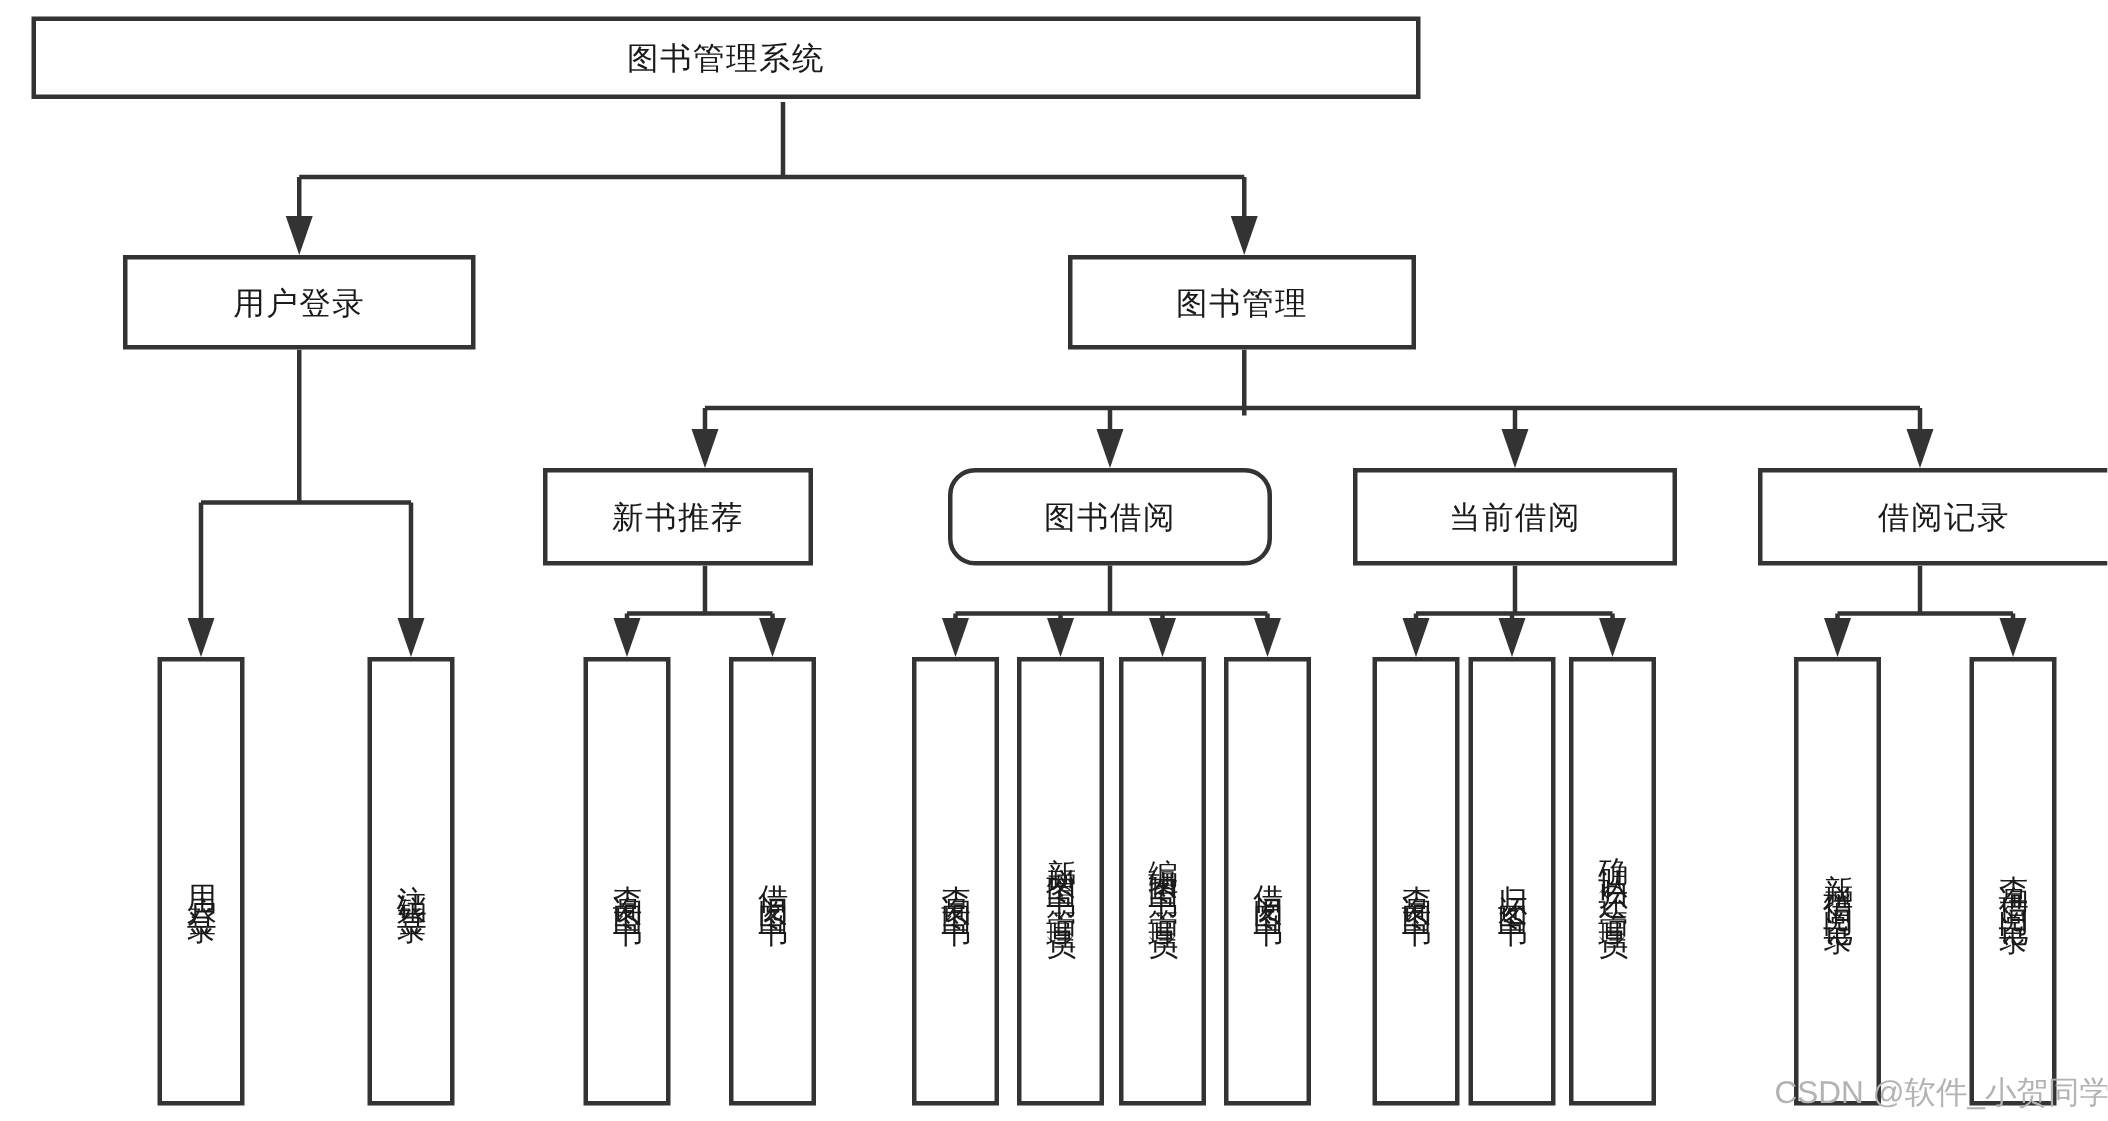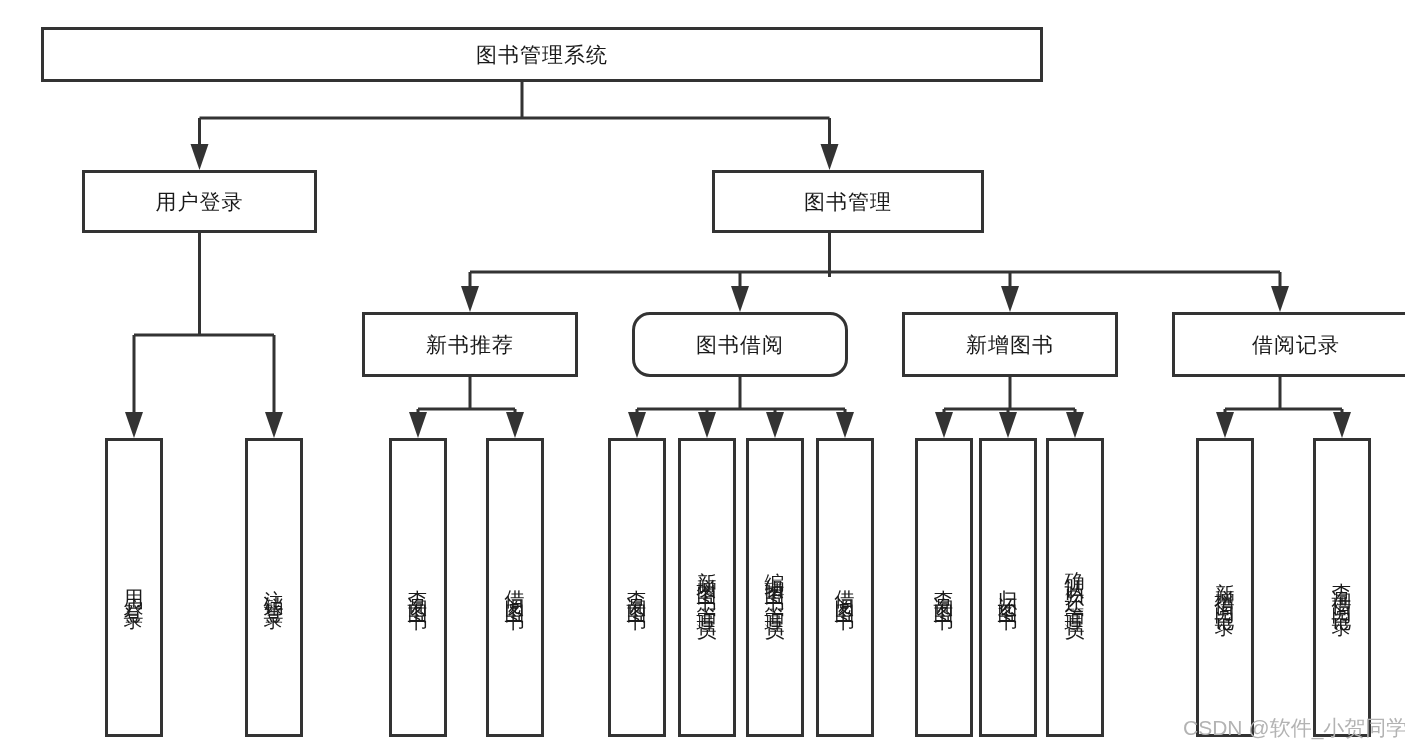--- a/index.html
+++ b/index.html
@@ -94,28 +94,28 @@
       <polygon points="766,412 784,412 775,438"></polygon>
       <polygon points="836,412 854,412 845,438"></polygon>
       <polygon points="935,412 953,412 944,438"></polygon>
       <polygon points="999,412 1017,412 1008,438"></polygon>
       <polygon points="1066,412 1084,412 1075,438"></polygon>
       <polygon points="1216,412 1234,412 1225,438"></polygon>
       <polygon points="1333,412 1351,412 1342,438"></polygon>
     </g>
   </svg>
 
-  <div class="node h" style="left:21px;top:27px;width:1002px;height:55px;margin-left:20px;">图书管理系统</div>
+  <div class="node h" style="left:21px;top:11px;width:926px;height:55px;">图书管理系统</div>
 
   <div class="node h" style="left:82px;top:170px;width:235px;height:63px;">用户登录</div>
-  <div class="node h" style="left:712px;top:170px;width:272px;height:63px;">图书管理</div>
+  <div class="node h" style="left:712px;top:170px;width:232px;height:63px;">图书管理</div>
 
-  <div class="node h" style="left:362px;top:312px;width:216px;height:65px;">新书推荐</div>
+  <div class="node h" style="left:362px;top:312px;width:180px;height:65px;">新书推荐</div>
   <div class="node h" style="left:632px;top:312px;width:216px;height:65px;border-radius:18px;">图书借阅</div>
-  <div class="node h" style="left:902px;top:312px;width:216px;height:65px;">新增图书</div>
+  <div class="node h" style="left:902px;top:312px;width:216px;height:65px;">当前借阅</div>
   <div class="node h" style="left:1172px;top:312px;width:248px;height:65px;">借阅记录</div>
 
   <div class="node v" style="left:105px;top:438px;width:58px;height:299px;">
     <span class="vtext">用户登录</span>
   </div>
   <div class="node v" style="left:245px;top:438px;width:58px;height:299px;">
     <span class="vtext">注销登录</span>
   </div>
 
   <div class="node v" style="left:389px;top:438px;width:58px;height:299px;">

